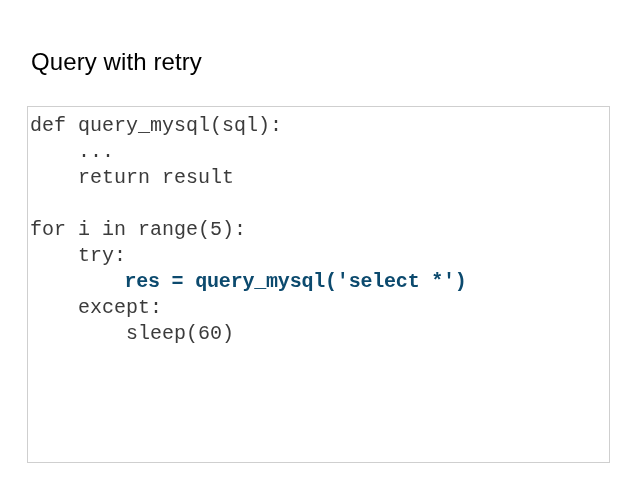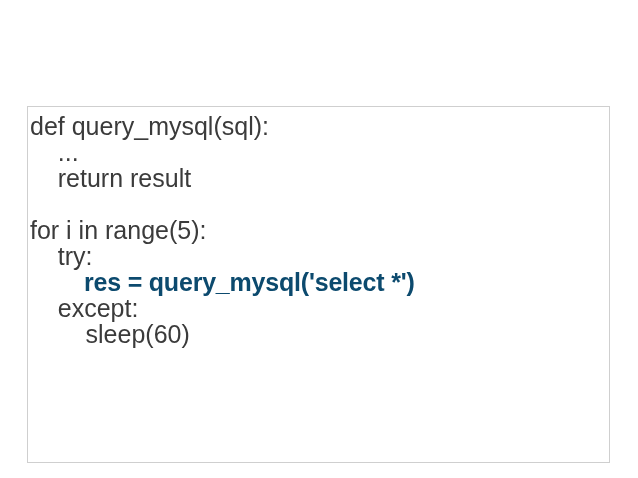--- a/index.html
+++ b/index.html
@@ -57,39 +57,40 @@
     line-height: 26px;
     color: #3b3b3b;
     white-space: pre;
     tab-size: 4;
   }
 
   .code-line {
     display: block;
     height: 26px;
     white-space: pre;
-    font-family: Liberation Sans, sans-serif;
-    font-size: 25px;
+    font-family: Liberation Mono, monospace;
+    font-size: 20px;
     line-height: 26px;
     color: #3b3b3b;
   }
 
   .code-line.bold {
     font-weight: 700;
     color: #0c4a6e;
     letter-spacing: -0.2px;
   }
 
   .code-line.blank {
     color: transparent;
   }
 </style>
 </head>
 <body>
 
 <div id="slide">
 
+  <div id="slide-title">Query with retry</div>
 
   <div id="code-box">
     <pre id="code-block"><span class="code-line">def query_mysql(sql):</span><span class="code-line">    ...</span><span class="code-line">    return result</span><span class="code-line blank"></span><span class="code-line">for i in range(5):</span><span class="code-line">    try:</span><span class="code-line bold">        res = query_mysql('select *')</span><span class="code-line">    except:</span><span class="code-line">        sleep(60)</span></pre>
   </div>
 
 </div>
 
 </body></html>

